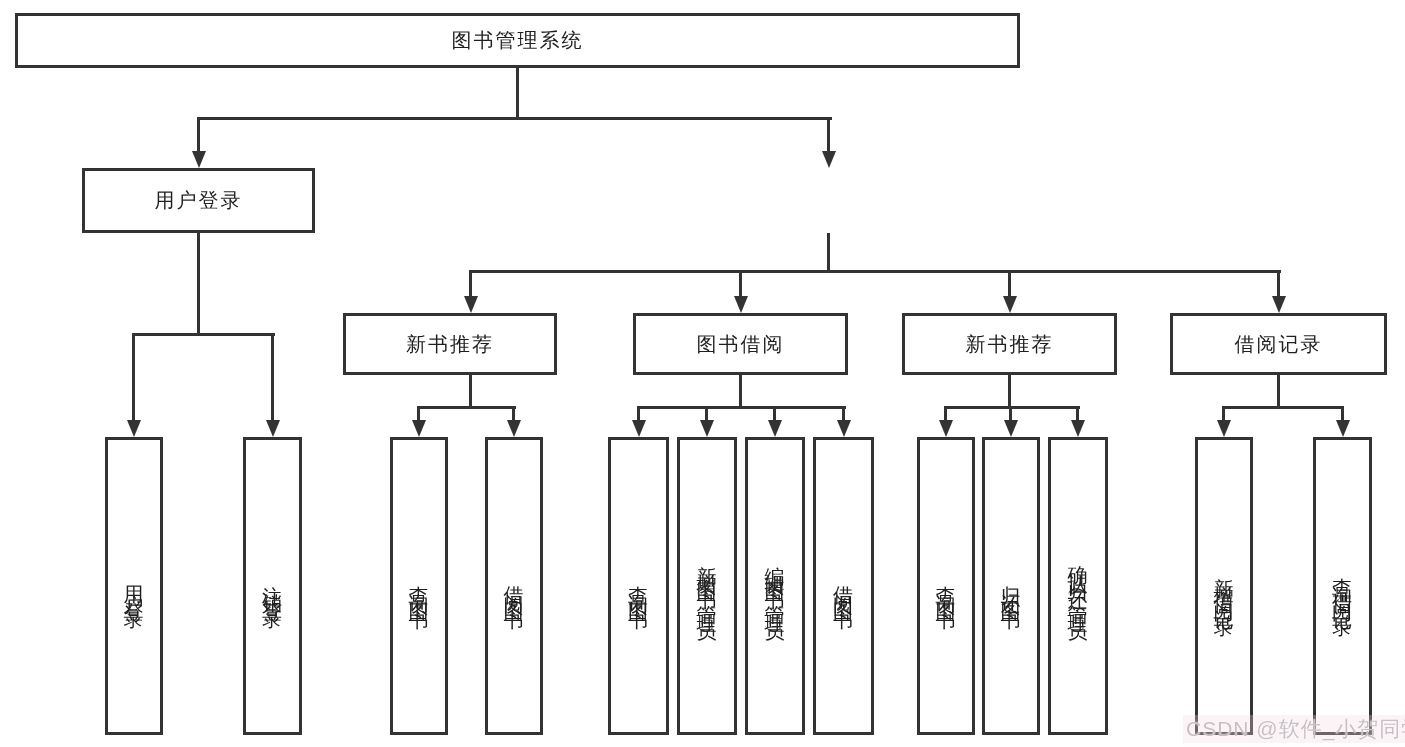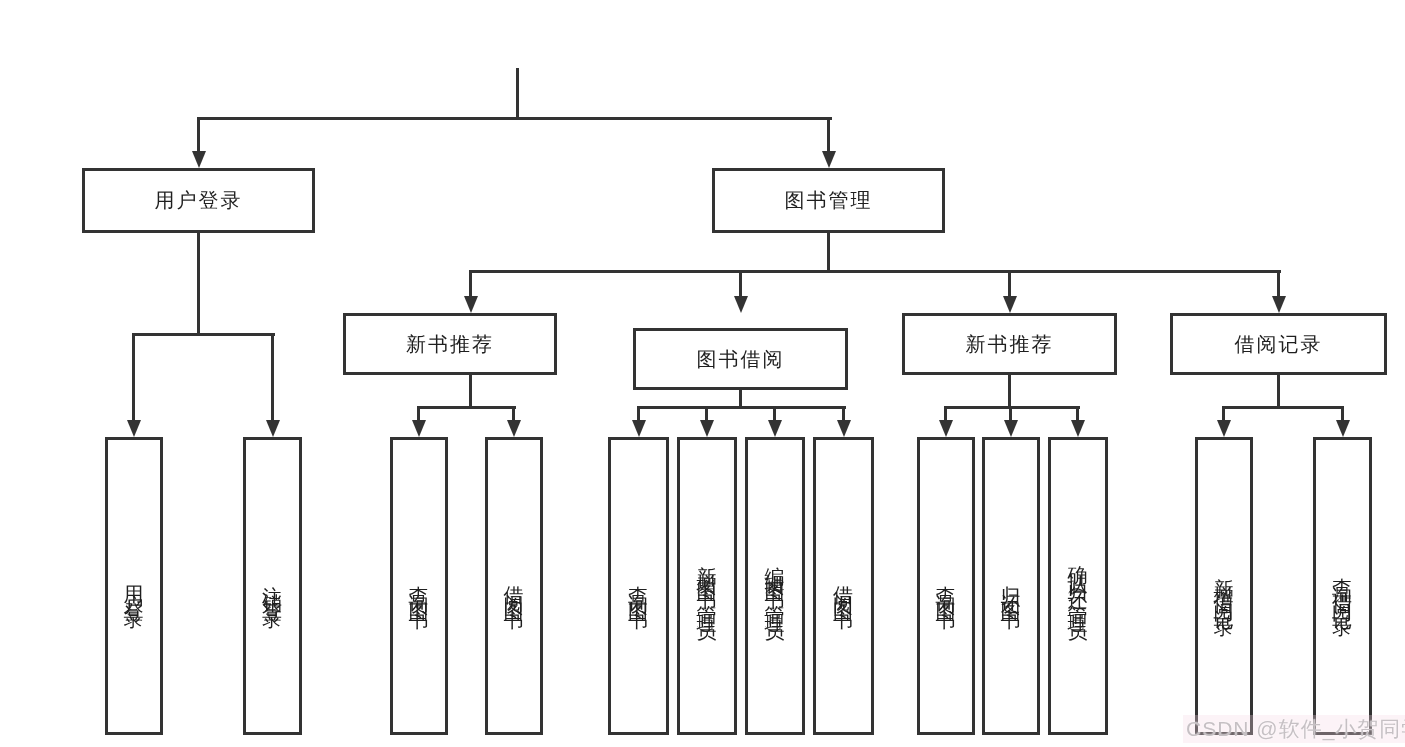--- a/index.html
+++ b/index.html
@@ -29,51 +29,51 @@
     font-size:21px;letter-spacing:1px;color:#c6c0c4;white-space:nowrap;
     text-shadow:0 0 2px rgba(255,255,255,0.95);
     background:rgba(246,216,230,0.30);padding:0 3px;
   }
 </style>
 </head>
 <body>
 
 <div class="canvas">
 
+  <div class="box" style="left:15px;top:13px;width:1005px;height:55px">图书管理系统</div>
 
   <div class="vline" style="left:516px;top:68px;height:51px"></div>
   <div class="hline" style="left:197px;top:117px;width:635px"></div>
   <div class="vline" style="left:197px;top:117px;height:36px"></div>
   <div class="arrow" style="left:192px;top:151px"></div>
   <div class="vline" style="left:827px;top:117px;height:36px"></div>
   <div class="arrow" style="left:822px;top:151px"></div>
 
   <div class="box" style="left:82px;top:168px;width:233px;height:65px">用户登录</div>
-  <div class="box" style="left:712px;top:168px;width:233px;height:65px">图书管理</div>
 
   <div class="vline" style="left:197px;top:233px;height:103px"></div>
   <div class="hline" style="left:132px;top:333px;width:143px"></div>
   <div class="vline" style="left:132px;top:333px;height:89px"></div>
   <div class="arrow" style="left:127px;top:420px"></div>
   <div class="vline" style="left:271px;top:333px;height:89px"></div>
   <div class="arrow" style="left:266px;top:420px"></div>
 
   <div class="vline" style="left:827px;top:233px;height:40px"></div>
   <div class="hline" style="left:469px;top:270px;width:812px"></div>
   <div class="vline" style="left:469px;top:270px;height:28px"></div>
   <div class="arrow" style="left:464px;top:296px"></div>
   <div class="vline" style="left:739px;top:270px;height:28px"></div>
   <div class="arrow" style="left:734px;top:296px"></div>
   <div class="vline" style="left:1008px;top:270px;height:28px"></div>
   <div class="arrow" style="left:1003px;top:296px"></div>
   <div class="vline" style="left:1277px;top:270px;height:28px"></div>
   <div class="arrow" style="left:1272px;top:296px"></div>
 
   <div class="box" style="left:343px;top:313px;width:214px;height:62px">新书推荐</div>
-  <div class="box" style="left:633px;top:328px;width:215px;height:62px">图书借阅</div>
+  <div class="box" style="left:633px;top:313px;width:215px;height:62px">图书借阅</div>
   <div class="box" style="left:902px;top:313px;width:215px;height:62px">新书推荐</div>
   <div class="box" style="left:1170px;top:313px;width:217px;height:62px">借阅记录</div>
 
   <div class="vline" style="left:469px;top:375px;height:33px"></div>
   <div class="hline" style="left:417px;top:406px;width:99px"></div>
   <div class="vline" style="left:417px;top:406px;height:16px"></div>
   <div class="arrow" style="left:412px;top:420px"></div>
   <div class="vline" style="left:512px;top:406px;height:16px"></div>
   <div class="arrow" style="left:507px;top:420px"></div>
 

